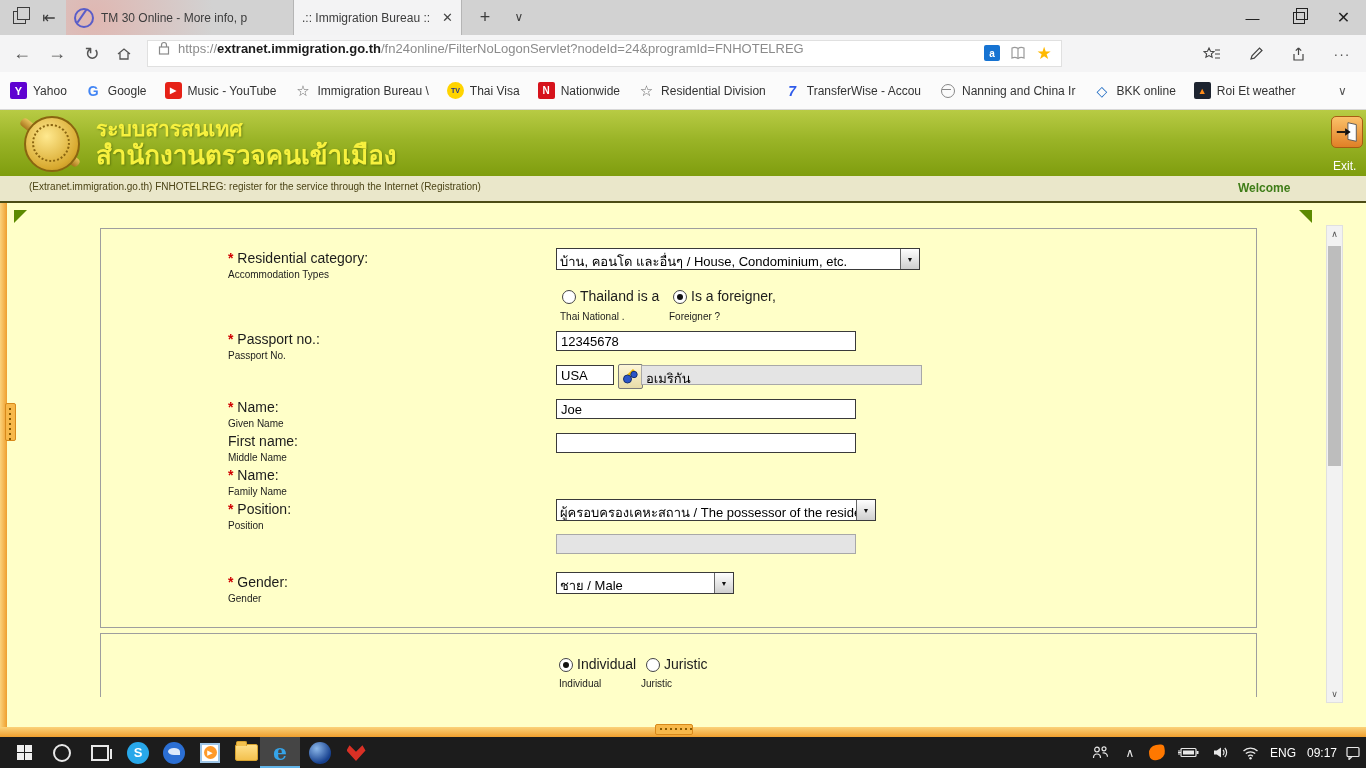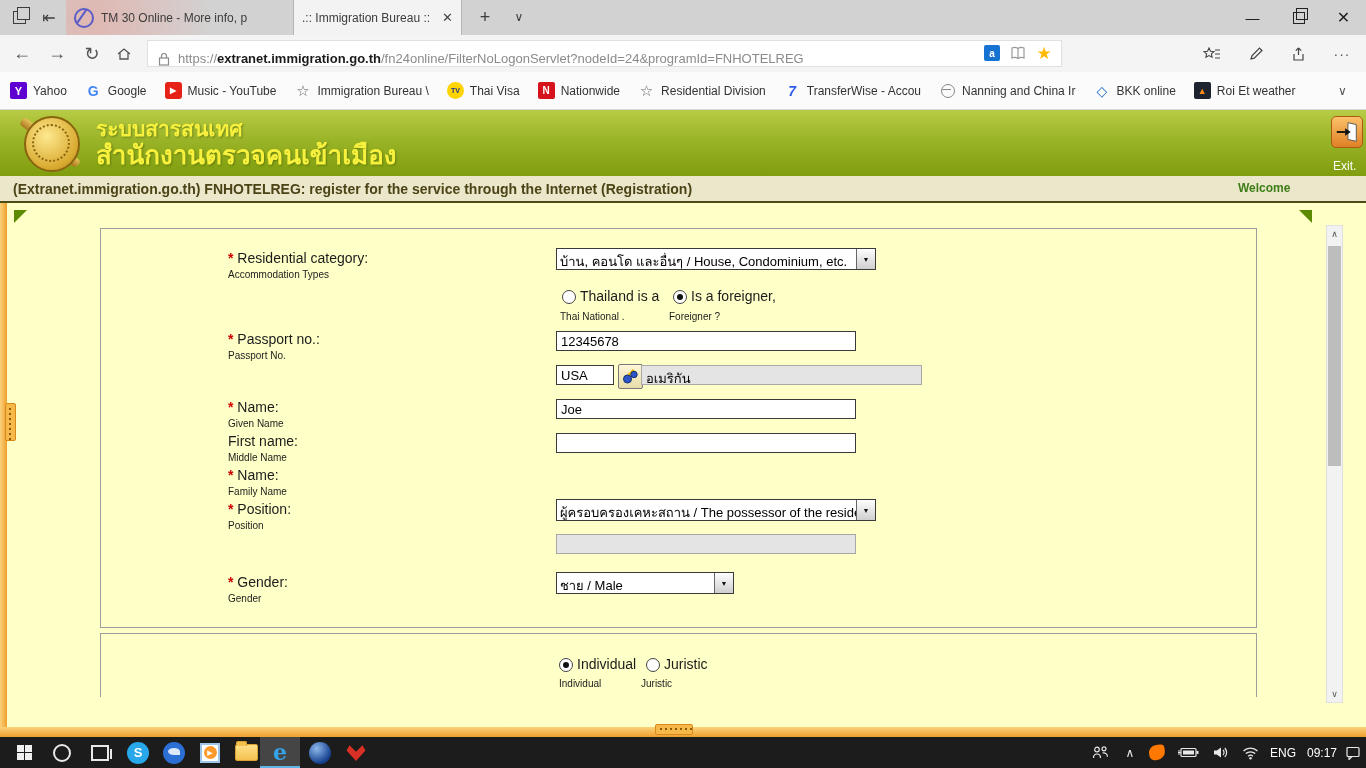--- a/index.html
+++ b/index.html
@@ -16,21 +16,21 @@
   .sq1::after{content:"";position:absolute;left:3px;top:-5px;width:11px;height:11px;border:1.5px solid #3c3c3c;background:#d2d2d2}
   .tabfav{width:16px;height:16px;border-radius:50%;border:2px solid #5a5dc8;margin-right:7px;position:relative;flex:0 0 auto}
   .tabfav::after{content:"";position:absolute;left:5px;top:-2px;width:2px;height:16px;background:#5a5dc8;transform:rotate(35deg)}
   .closex{margin-left:auto;color:#444;font-size:13px;padding-left:10px}
   .wbtn{position:absolute;top:0;width:45px;height:35px;display:flex;align-items:center;justify-content:center;color:#222;font-size:14px}
   .restore{width:10px;height:10px;border:1.5px solid #222;position:relative;background:transparent}
   .restore::before{content:"";position:absolute;left:2px;top:-5px;width:10px;height:10px;border:1.5px solid #222}
   
   #navbar{position:absolute;left:0;top:35px;width:1366px;height:37px;background:#f4f4f5;border-bottom:1px solid #e2e2e2}
   .navic{position:absolute;top:0;height:37px;width:32px;display:flex;align-items:center;justify-content:center;color:#555;font-size:18px}
-  #addr{position:absolute;left:147px;top:5px;width:915px;height:27px;background:#fff;border:1px solid #e0e0e0;display:flex;align-items:flex-end;box-sizing:border-box}
+  #addr{position:absolute;left:147px;top:5px;width:915px;height:27px;background:#fff;border:1px solid #e0e0e0;display:flex;align-items:flex-start;box-sizing:border-box}
   #addr .url{font-size:13px;color:#8b8b8b;white-space:nowrap;overflow:hidden}
   #addr .url b{color:#1b1b1b;font-weight:bold}
   .addric{position:absolute;top:5px;width:24px;height:26px;display:flex;align-items:center;justify-content:center}
   .transl{width:16px;height:16px;background:#1673d2;border-radius:2px;color:#fff;font-size:10px;font-weight:bold;display:flex;align-items:center;justify-content:center}
   .goldstar{color:#ffb900;font-size:17px}
   
   #bmbar{position:absolute;left:0;top:72px;width:1366px;height:38px;background:#fbfbfb;border-bottom:1px solid #d8d8d8;display:flex;align-items:center;padding-left:10px;box-sizing:border-box}
   .bm{display:flex;align-items:center;margin-right:18px;font-size:12px;color:#333;white-space:nowrap}
   .bmi{width:17px;height:17px;margin-right:6px;display:flex;align-items:center;justify-content:center;flex:0 0 auto;font-size:11px;font-weight:bold}
   .i-yahoo{background:#5f01d1;color:#fff;border-radius:2px}
@@ -52,21 +52,21 @@
       background:radial-gradient(circle at 40% 35%,#ffe98f,#d8a92f 70%,#a87a18);border:2px solid #8a6510}
   #seal .inner{position:absolute;left:16px;top:10px;width:34px;height:34px;border-radius:50%;border:2px dotted #8a6510}
   .brand{position:absolute;left:96px;top:7px;color:#f7f13e;font-weight:bold;text-shadow:1px 1px 2px rgba(60,80,0,.5);line-height:1.15}
   .brand .l1{font-size:21px}
   .brand .l2{font-size:26px}
   #exitbtn{position:absolute;left:1331px;top:6px;width:30px;height:30px;border-radius:5px;border:1px solid #a85c12;
       background:linear-gradient(#fbc169,#e08026);display:flex;align-items:center;justify-content:center}
   #exitlbl{position:absolute;left:1333px;top:49px;color:#fff;font-size:12px}
   
   #ptbar{position:absolute;left:0;top:176px;width:1366px;height:27px;background:#eae7ca;border-bottom:2px solid #4c4c14;box-sizing:border-box}
-  #ptbar .t{position:absolute;left:13px;top:5px;font-size:14px;font-weight:bold;color:#4c4416}
+  #ptbar .t{position:absolute;left:29px;top:5px;font-size:10px;font-weight:normal;color:#4c4416}
   #ptbar .w{position:absolute;left:1238px;top:5px;font-size:12px;font-weight:bold;color:#3f7d18}
   
   #content{position:absolute;left:0;top:203px;width:1366px;height:534px;background:#ffffc8;overflow:hidden}
   .corner-l{position:absolute;left:14px;top:7px;width:0;height:0;border-top:13px solid #5c8a00;border-right:13px solid transparent}
   .corner-r{position:absolute;left:1299px;top:7px;width:0;height:0;border-top:13px solid #5c8a00;border-left:13px solid transparent}
   #lsplit{position:absolute;left:0;top:0;width:7px;height:534px;background:linear-gradient(90deg,#fbd27a,#ef9f2e)}
   #lgrip{position:absolute;left:5px;top:200px;width:9px;height:36px;background:#f7b84a;border:1px solid #d8891a;border-radius:2px;
       background-image:repeating-linear-gradient(180deg,#8a5a00 0 2px,transparent 2px 5px);background-size:2px 100%;background-position:3px 4px;background-repeat:no-repeat}
   .secbox{position:absolute;left:100px;width:1157px;border:1px solid #9e9e9e;background:#ffffc8;box-sizing:border-box}
   .row-label{position:absolute;left:127px;width:320px}
@@ -267,21 +267,21 @@
   <div id="lgrip"></div>
   <div class="corner-l"></div>
   <div class="corner-r"></div>
 
   <div class="secbox" style="top:25px;height:400px">
 
     <div class="row-label" style="top:20px">
       <span class="lbl"><span class="req">*</span> <span>Residential category:</span></span>
       <div class="sub">Accommodation Types</div>
     </div>
-    <div class="sel" style="left:455px;top:19px;width:320px">
+    <div class="sel" style="left:455px;top:19px;width:364px">
       <span class="t">บ้าน, คอนโด และอื่นๆ / House, Condominium, etc.</span>
         <span class="a">▼</span>
     </div>
 
     <div class="rad" style="left:461px;top:61px" data-checked="false"></div>
     <div class="radlbl" style="left:479px;top:59px">Thailand is a</div>
     <div class="rad" style="left:572px;top:61px" data-checked="true"></div>
     <div class="radlbl" style="left:590px;top:59px">Is a foreigner,</div>
     <div class="radsub" style="left:459px;top:82px">Thai National .</div>
     <div class="radsub" style="left:568px;top:82px">Foreigner ?</div>

